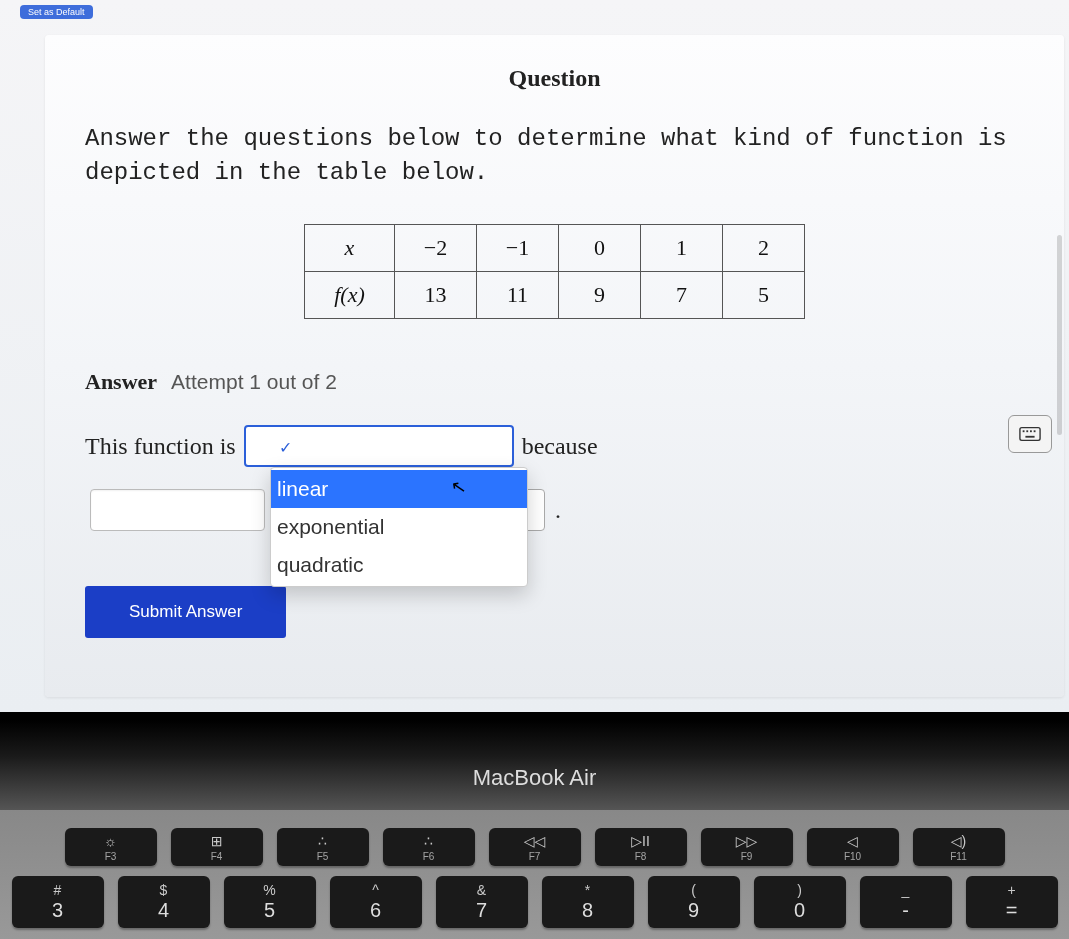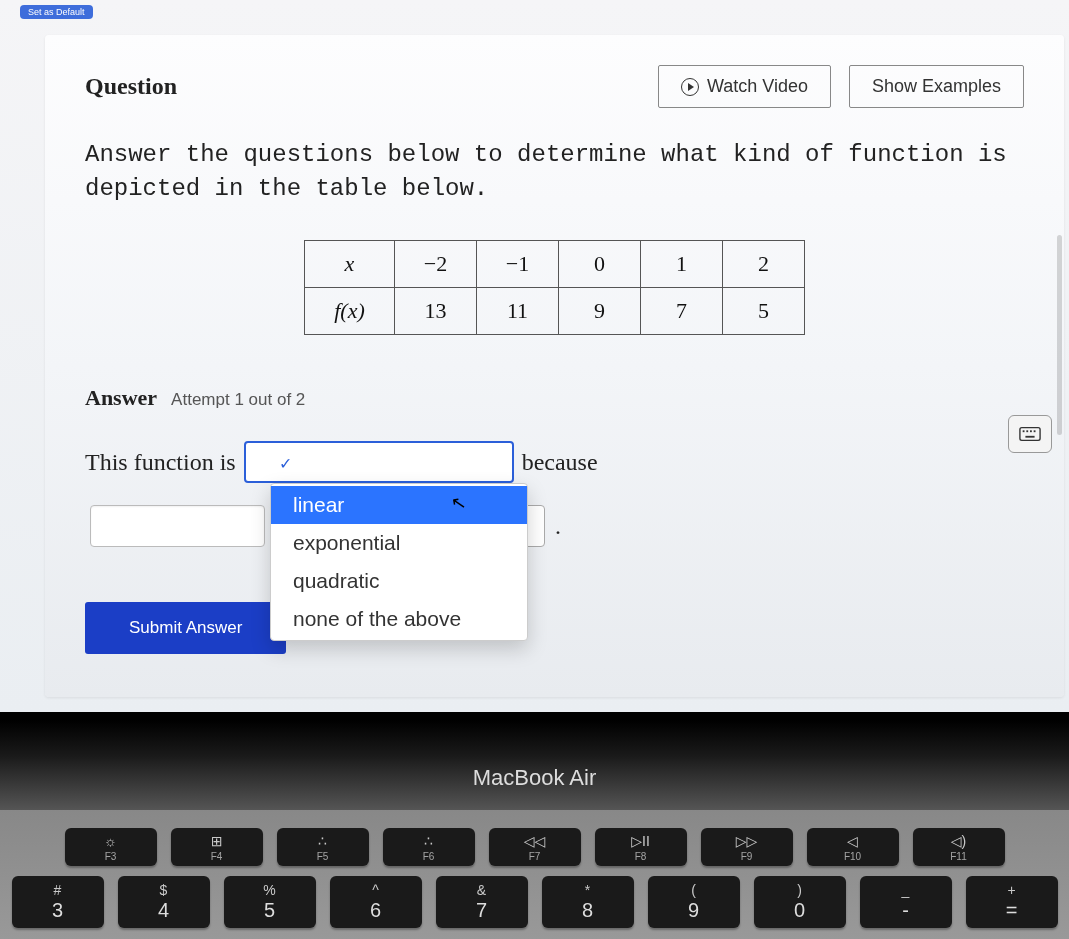--- a/index.html
+++ b/index.html
@@ -46,20 +46,21 @@
     border-radius: 4px;
     box-shadow: 0 1px 3px rgba(0,0,0,0.08);
     padding: 30px 40px;
     overflow: visible;
   }
   .header-row {
     display: flex;
     justify-content: space-between;
     align-items: center;
     margin-bottom: 30px;
+    flex-direction: column;
   }
   .question-label {
     font-family: Georgia, serif;
     font-weight: bold;
     font-size: 24px;
     color: #222;
   }
   .header-buttons {
     display: flex;
     gap: 18px;
@@ -131,21 +132,21 @@
     margin-bottom: 30px;
   }
   .answer-label {
     font-family: Georgia, serif;
     font-weight: bold;
     font-size: 22px;
     color: #222;
   }
   .attempt {
     font-family: Arial, sans-serif;
-    font-size: 17px;
+    font-size: 21px;
     color: #555;
   }
   .keyboard-btn {
     position: absolute;
     right: 12px;
     top: 380px;
     width: 44px;
     height: 38px;
     border: 1.5px solid #999;
     border-radius: 6px;
@@ -217,21 +218,21 @@
     padding: 2px 0;
   }
   .dropdown-check {
     position: absolute;
     top: -30px;
     left: 8px;
     font-size: 16px;
     color: #2b5fd9;
   }
   .dd-item {
-    padding: 7px 22px;
+    padding: 7px 6px;
     cursor: pointer;
     color: #333;
   }
   .dd-item.hl {
     background: #2b74ff;
     color: #fff;
   }
   .cursor-arrow {
     position: absolute;
     top: 8px;
@@ -317,29 +318,20 @@
 <div class="screen">
   <div class="topbar">
     <div class="topbar-button">Set as Default</div>
   </div>
 
   <div class="content-card">
     <div class="scroll-thin"></div>
 
     <div class="header-row">
       <div class="question-label">Question</div>
-      <div class="header-buttons">
-        <button class="outline-btn">
-          <span class="play-icon"></span>
-          <span>Watch Video</span>
-        </button>
-        <button class="outline-btn">
-          <span>Show Examples</span>
-        </button>
-      </div>
     </div>
 
     <div class="prompt">Answer the questions below to determine what kind of function is depicted in the table below.</div>
 
     <div class="table-wrap">
       <table class="data-table">
         <tbody>
             <tr>
           <td class="hdr">x</td>
           <td>−2</td>
@@ -392,21 +384,20 @@
       </div>
 
       <div class="dropdown-menu">
         <span class="dropdown-check">✓</span>
         <div class="dd-item hl">
           <span>linear</span>
           <span class="cursor-arrow">↖</span>
         </div>
         <div class="dd-item">exponential</div>
         <div class="dd-item">quadratic</div>
-        <div class="dd-item">none of the above</div>
       </div>
 
       <button class="submit-btn">Submit Answer</button>
     </div>
   </div>
 </div>
 
 <div class="bezel">
   <div class="macbook">MacBook Air</div>
 </div>

